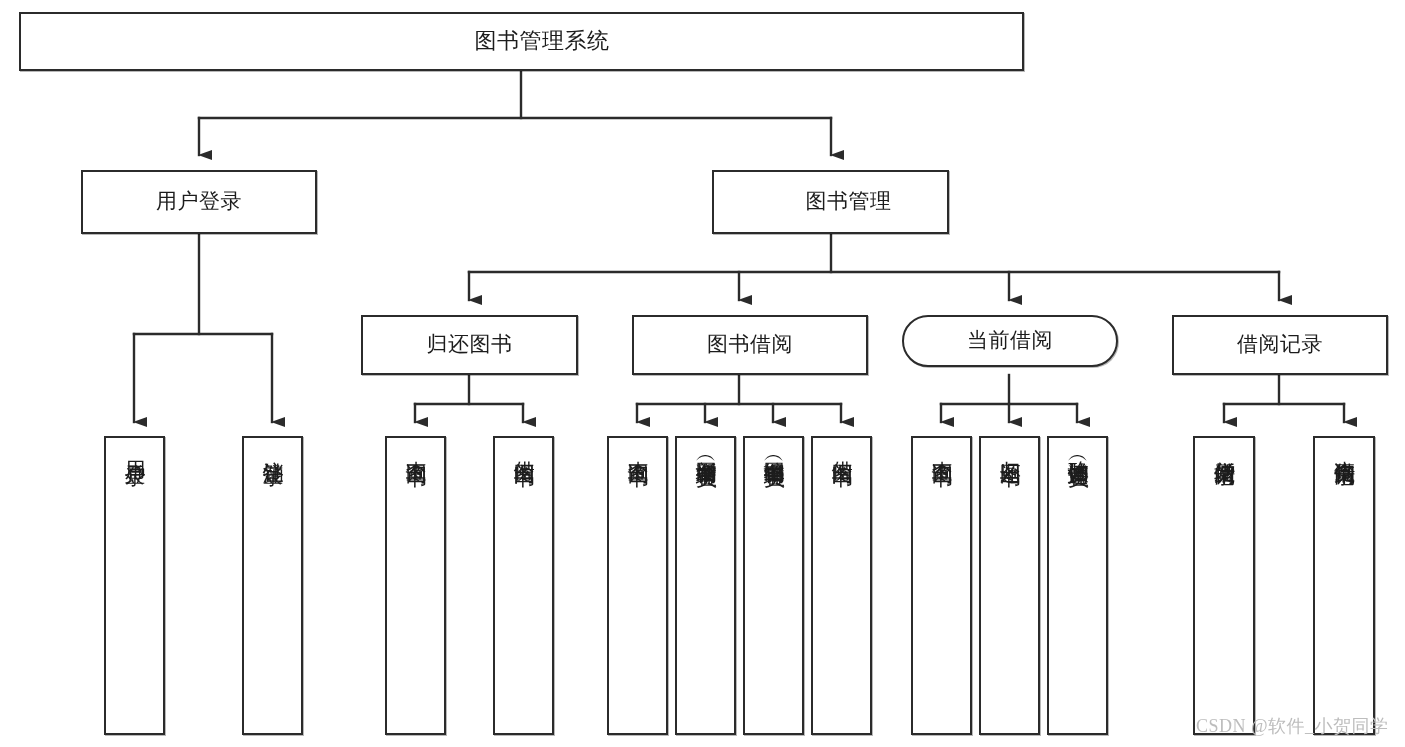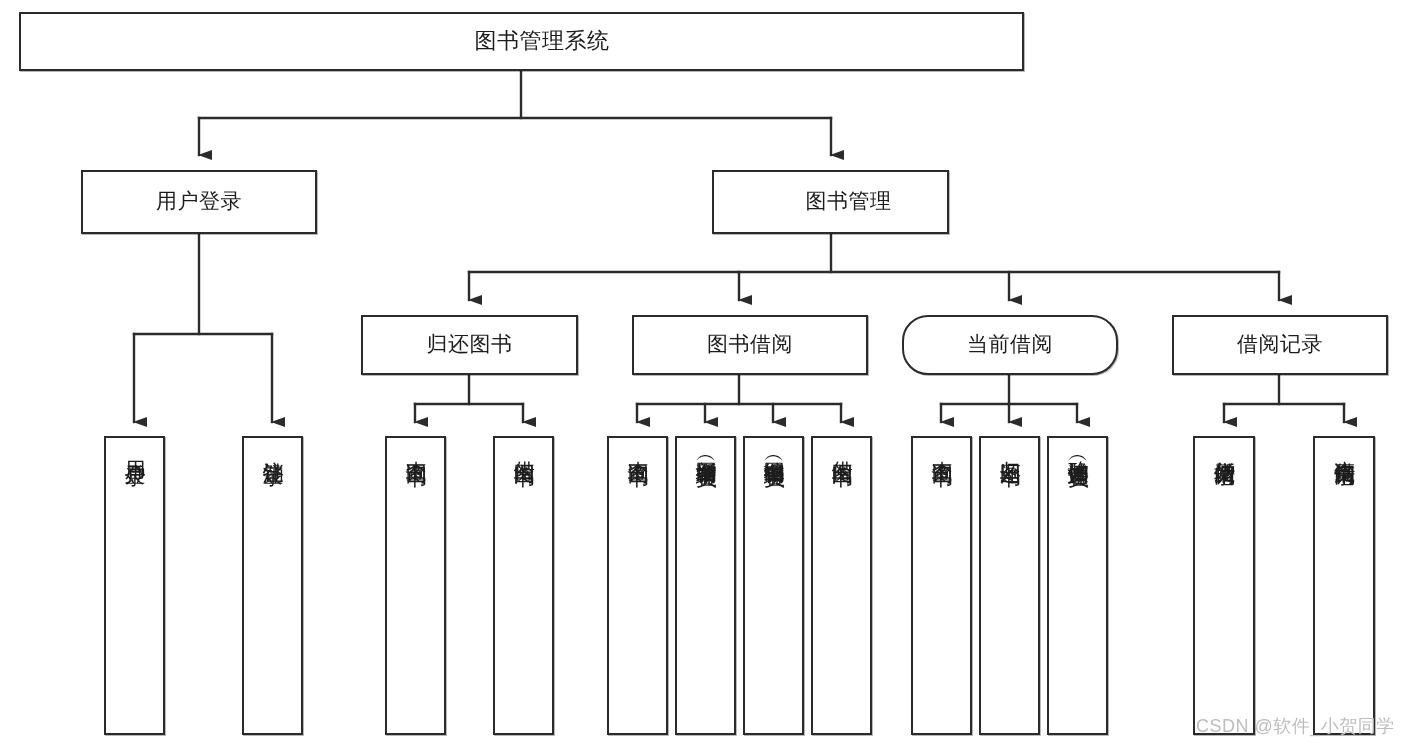--- a/index.html
+++ b/index.html
@@ -67,21 +67,21 @@
     letter-spacing: 1px;
   }
   .watermark {
     position: absolute;
     left: 1196px;
     top: 714px;
     font-size: 18px;
     color: #bdbdbd;
     white-space: nowrap;
     letter-spacing: 0.5px;
-    font-family: Liberation Sans, sans-serif;
+    font-family: Liberation Serif, serif;
   }
 </style>
 </head>
 <body>
 
 <div id="diagram-root">
 
   <svg id="connector-layer" viewBox="0 0 1405 747" width="1405" height="747" xmlns="http://www.w3.org/2000/svg">
     <defs>
       <marker id="arrow" viewBox="0 0 12 14" refX="6" refY="13" markerWidth="12" markerHeight="14" orient="auto-start-reverse" markerUnits="userSpaceOnUse">
@@ -162,21 +162,21 @@
   </div>
 
   <div class="node horiz" style="left:361px; top:315px; width:217px; height:60px;">
     <span class="node-label">归还图书</span>
   </div>
 
   <div class="node horiz" style="left:632px; top:315px; width:236px; height:60px;">
     <span class="node-label">图书借阅</span>
   </div>
 
-  <div class="node horiz" style="left:902px; top:315px; width:216px; height:60px;border-radius:26px;">
+  <div class="node horiz" style="left:902px; top:315px; width:216px; height:52px;border-radius:26px;">
     <span class="node-label">当前借阅</span>
   </div>
 
   <div class="node horiz" style="left:1172px; top:315px; width:216px; height:60px;align-items:center;">
     <span class="node-label">借阅记录</span>
   </div>
 
   <div class="node vert" style="left:104px; top:436px; width:61px; height:299px;">
     <span class="node-label">用户登录</span>
   </div>

